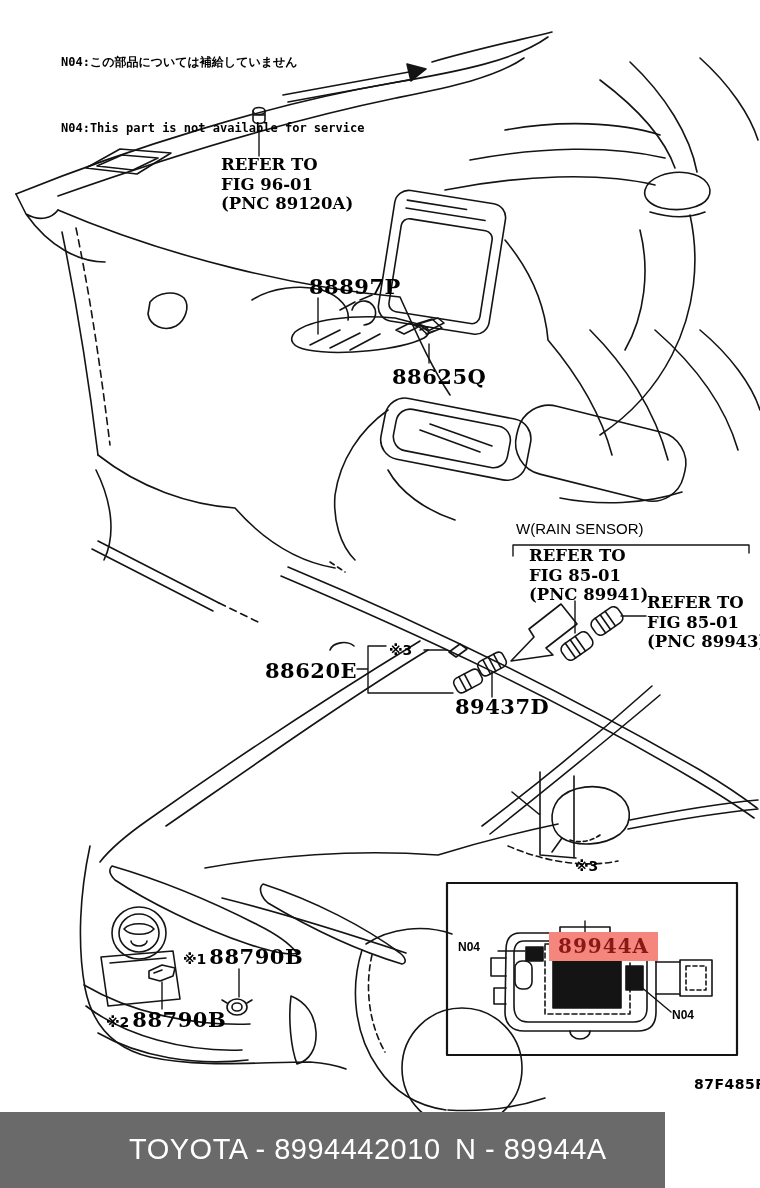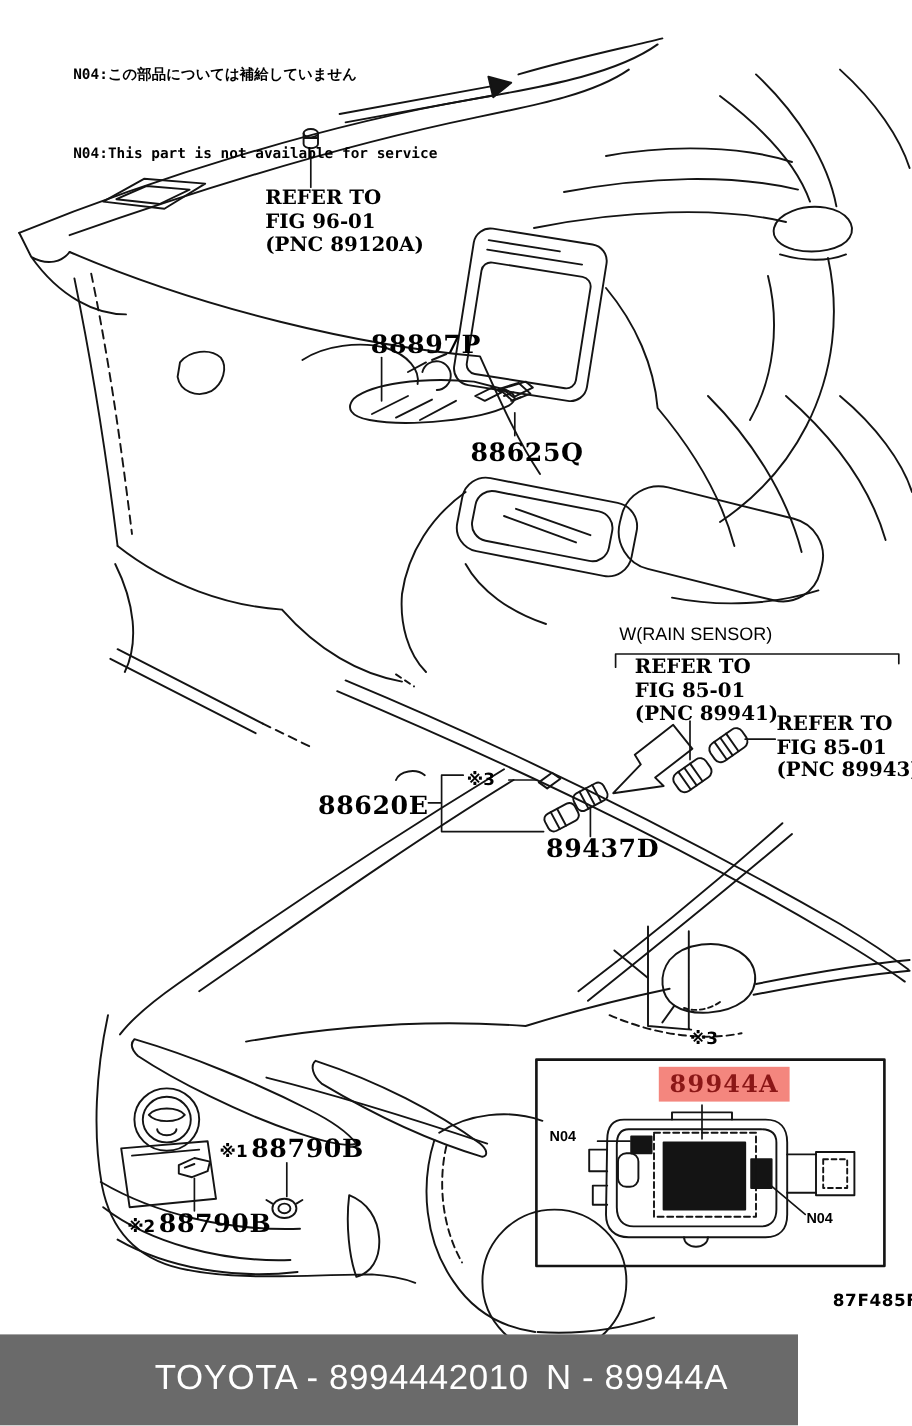--- a/index.html
+++ b/index.html
@@ -11,21 +11,21 @@
          font-size:12px;line-height:22px;white-space:pre;margin-left:48px;}
   .partnum{font-family:"DejaVu Serif",serif;font-weight:700;font-size:21px;
            letter-spacing:.5px;white-space:nowrap;}
   .refer{font-family:"DejaVu Serif",serif;font-weight:700;font-size:16.5px;
          line-height:19.5px;white-space:nowrap;}
   .marker{font-family:"DejaVu Sans",sans-serif;font-weight:700;font-size:14px;}
   .combo{display:flex;align-items:baseline;gap:3px;}
   .sensor-hdr{font-family:"Liberation Sans",sans-serif;font-size:15px;white-space:nowrap;text-align:center;}
   .n04{font-family:Liberation Sans, sans-serif;font-weight:700;font-size:12px;}
   .highlight{background:#F4867E;color:#8B1717;font-family:"DejaVu Serif",serif;
-             font-weight:700;font-size:20px;letter-spacing:1px;padding:2px 9px 3px;}
+             font-weight:700;font-size:20px;letter-spacing:1px;padding:2px 9px 3px;margin-top:43px;}
   .doccode{font-family:"DejaVu Sans",sans-serif;font-weight:700;font-size:14px;letter-spacing:.5px;}
   .footer{left:0;top:1112px;width:665px;height:76px;background:#6A6A6A;}
   .footer span{position:absolute;color:#fff;font-family:"Liberation Sans",sans-serif;
                font-size:29px;top:50%;transform:translateY(-52%);letter-spacing:.5px;white-space:nowrap;}
   #fig84{left:221px;top:155px;}      #p88897P{left:309px;top:274px;}
   #p88625Q{left:392px;top:364px;}    #rain-hdr{left:516px;top:520px;}
   #fig85a{left:529px;top:546px;}     #fig85b{left:647px;top:593px;}
   #p88620E{left:265px;top:658px;}    #x3-wind{left:389px;top:642px;}
   #p89437D{left:455px;top:694px;}    #p88790B1{left:183px;top:944px;}
   #p88790B2{left:106px;top:1007px;}  #x3-inset{left:575px;top:858px;}

